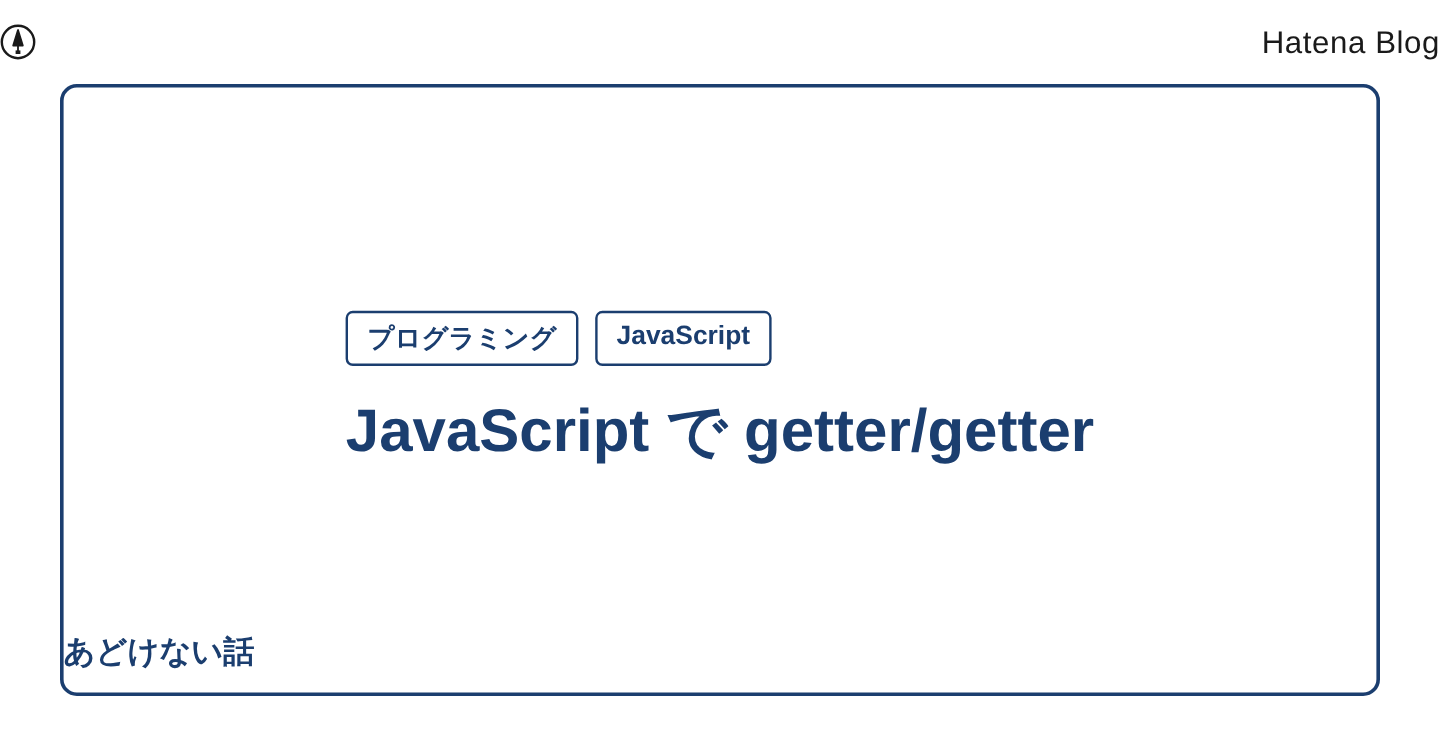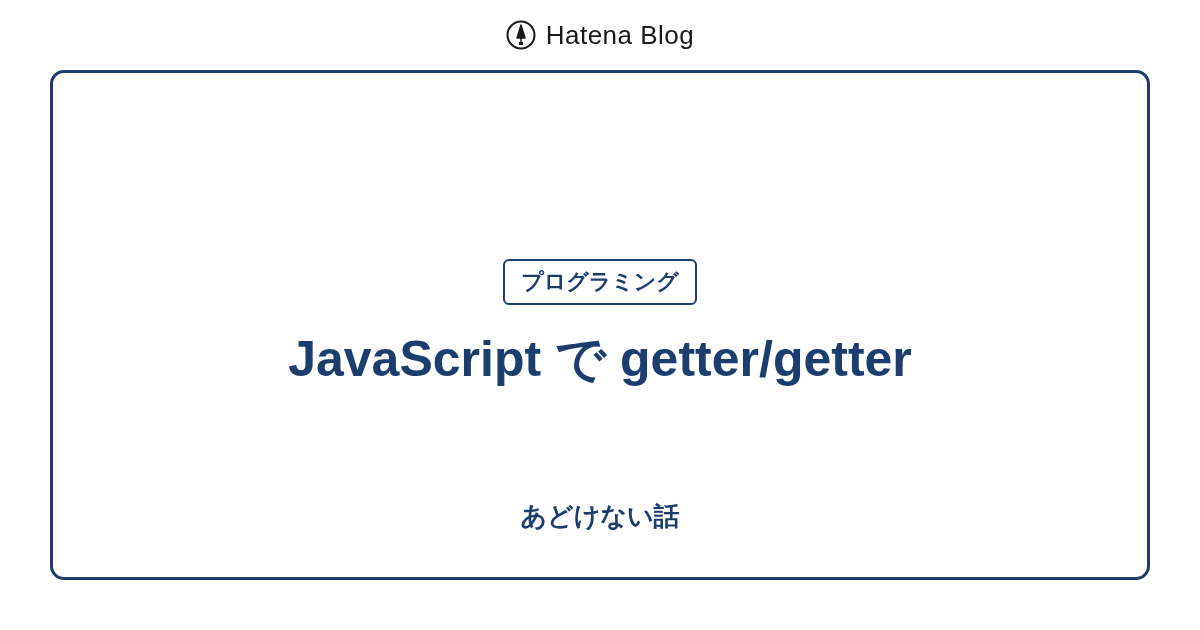--- a/index.html
+++ b/index.html
@@ -12,21 +12,21 @@
       height: 630px;
       background: #ffffff;
       font-family: -apple-system, BlinkMacSystemFont, "Segoe UI", "Hiragino Sans", "Hiragino Kaku Gothic ProN", Meiryo, sans-serif;
       display: flex;
       flex-direction: column;
     }
     .header {
       height: 70px;
       display: flex;
       align-items: center;
-      justify-content: center;
+      justify-content: space-between;
       gap: 10px;
     }
     .logo-icon {
       width: 30px;
       height: 30px;
       display: flex;
       align-items: center;
       justify-content: center;
     }
     .logo-text {
@@ -43,21 +43,21 @@
       display: flex;
       flex-direction: column;
       align-items: center;
       justify-content: center;
       position: relative;
       padding: 30px;
     }
     .content-center {
       display: flex;
       flex-direction: column;
-      align-items: center;
+      align-items: flex-start;
       gap: 22px;
     }
     .tags {
       display: flex;
       gap: 14px;
     }
     .tag {
       border: 2px solid #1b3e6f;
       border-radius: 6px;
       padding: 6px 16px;
@@ -67,24 +67,24 @@
     }
     .title {
       color: #1b3e6f;
       font-size: 50px;
       font-weight: 700;
       text-align: center;
       line-height: 1.3;
     }
     .subtitle {
       position: absolute;
-      bottom: 43px;
+      bottom: 16px;
       left: 0;
       right: 0;
-      text-align: center;
+      text-align: left;
       color: #1b3e6f;
       font-size: 26px;
       font-weight: 700;
     }
   </style>
 </head>
 <body>
 
 <div class="header">
   <span class="logo-icon">
@@ -94,17 +94,18 @@
       <rect x="13" y="22" width="4" height="3" fill="#1a1a1a"></rect>
     </svg>
   </span>
   <span class="logo-text">Hatena Blog</span>
 </div>
 
 <div class="card">
   <div class="content-center">
     <div class="tags">
       <span class="tag">プログラミング</span>
+      <span class="tag">JavaScript</span>
     </div>
     <h1 class="title">JavaScript で getter/getter</h1>
   </div>
   <div class="subtitle">あどけない話</div>
 </div>
 
 </body></html>

